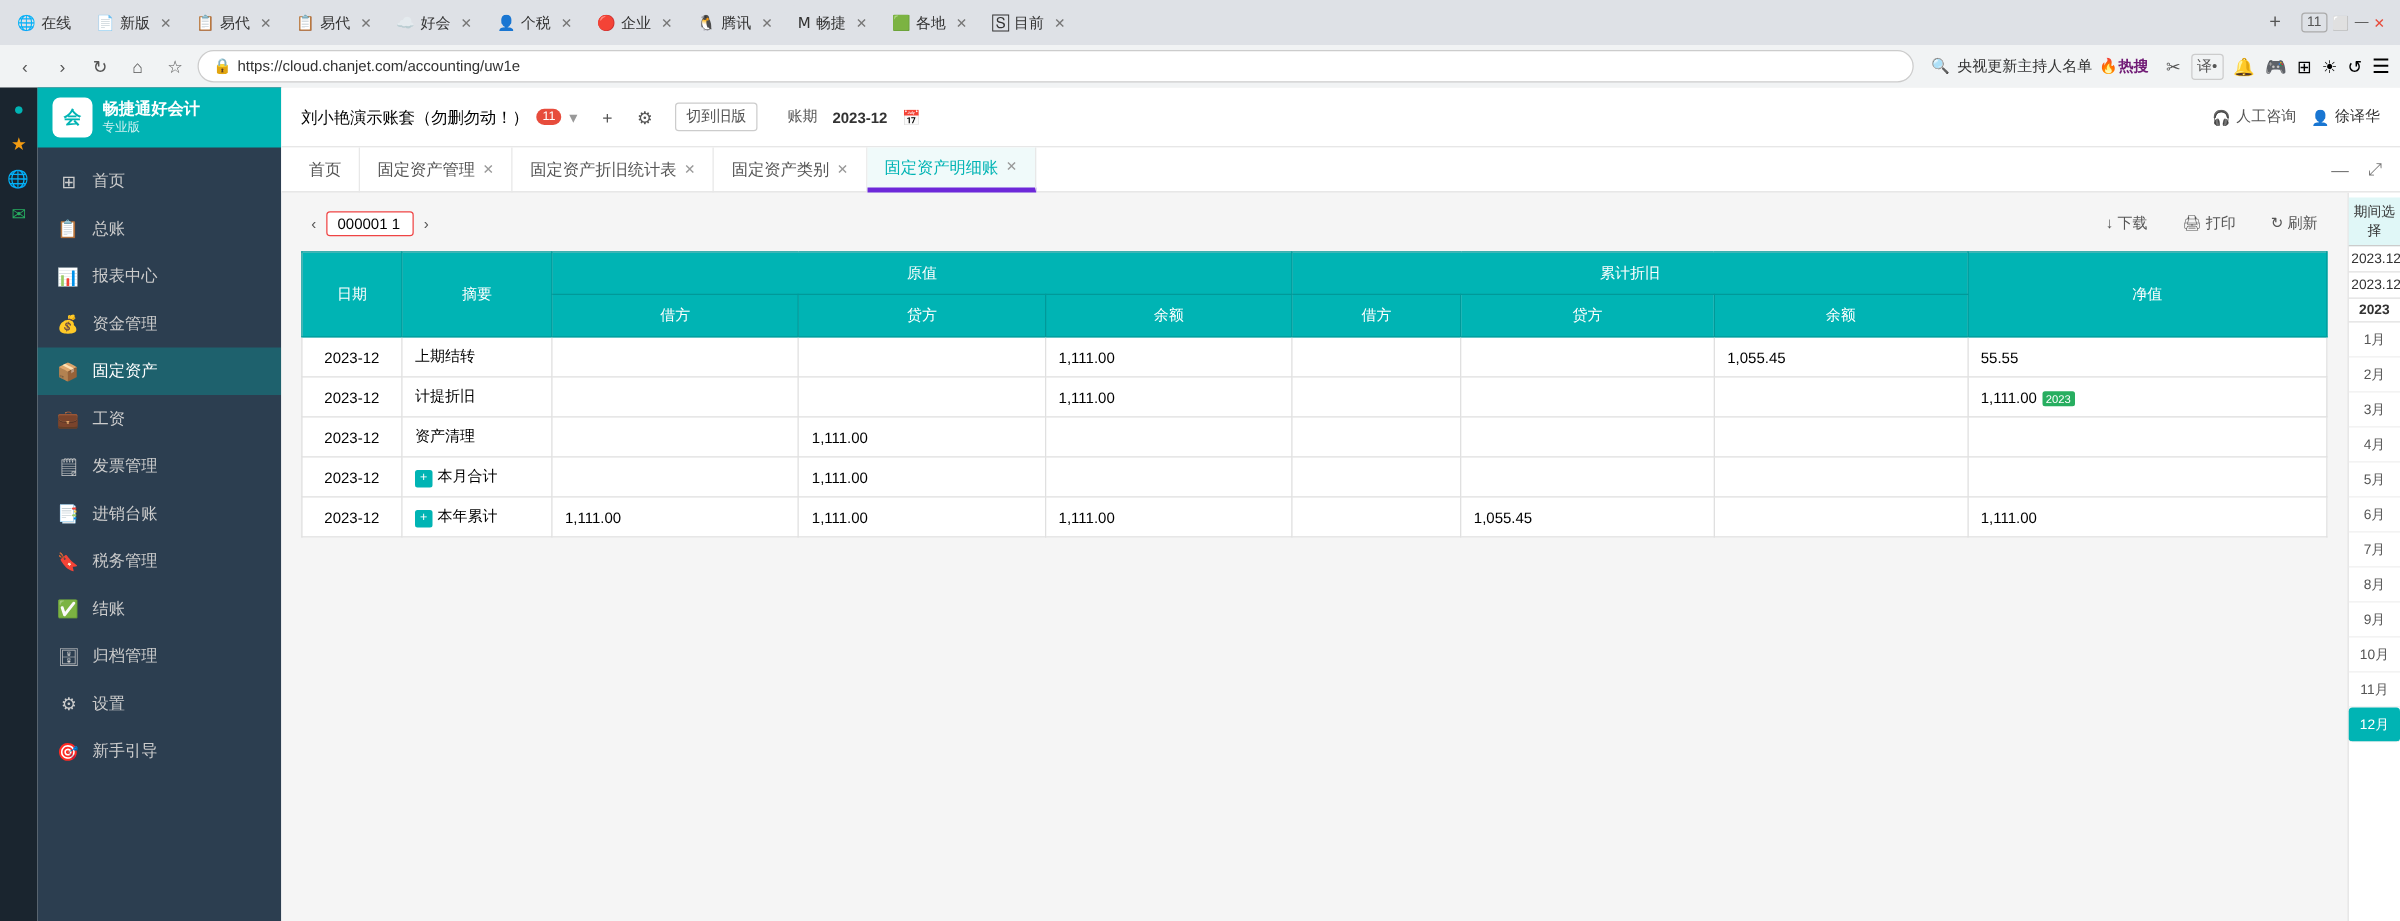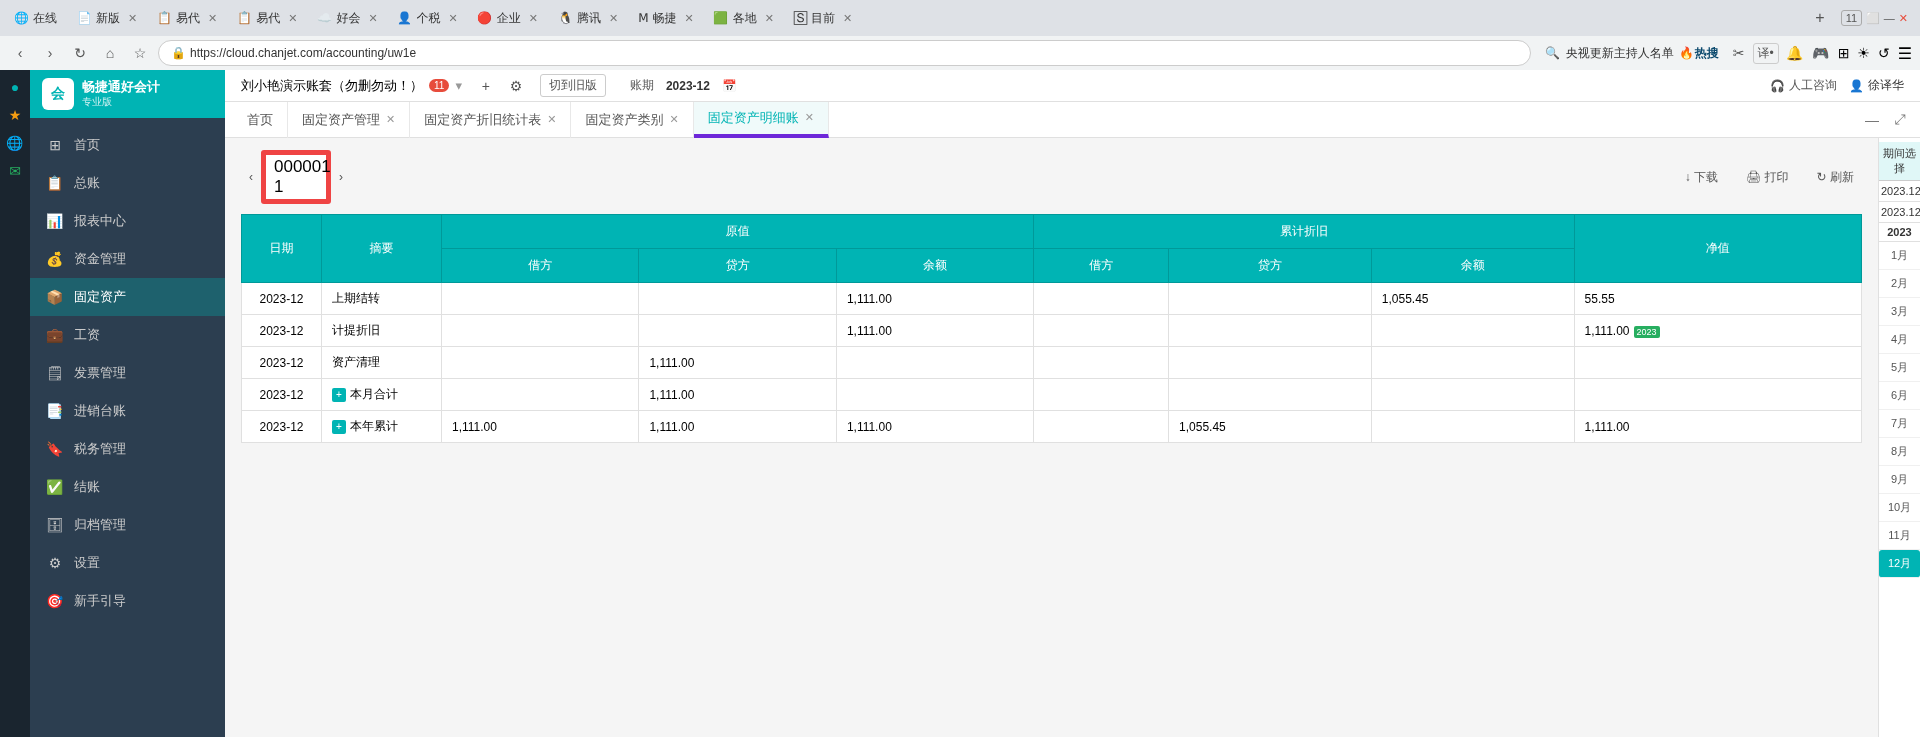--- a/index.html
+++ b/index.html
@@ -8,41 +8,41 @@
     
     .browser-chrome { background: #dee1e6; height: 70px; }
     .tab-bar { display: flex; align-items: center; height: 36px; background: #dee1e6; padding: 0 4px; gap: 0; }
     .browser-tab { display: flex; align-items: center; height: 28px; padding: 0 10px; border-radius: 8px 8px 0 0; font-size: 12px; gap: 4px; max-width: 140px; cursor: pointer; background: #dee1e6; color: #333; }
     .browser-tab .tab-close { margin-left: 4px; color: #777; font-size: 11px; }
     .tab-add { padding: 0 8px; font-size: 16px; color: #555; cursor: pointer; }
 
     .address-bar-row { display: flex; align-items: center; height: 34px; background: #f1f3f4; padding: 0 8px; gap: 6px; }
     .nav-btn { width: 24px; height: 24px; display: flex; align-items: center; justify-content: center; cursor: pointer; color: #555; font-size: 14px; border-radius: 50%; }
     .address-input { flex: 1; height: 26px; background: #fff; border: 1px solid #ccc; border-radius: 13px; padding: 0 12px; font-size: 12px; color: #333; display: flex; align-items: center; }
-    .hot-search { color: #0c4a6e; font-weight: bold; font-size: 12px; }
+    .hot-search { color: #701a75; font-weight: bold; font-size: 12px; }
 
     
     .app-container { display: flex; height: calc(737px - 70px); }
 
     
     .sidebar { width: 195px; background: #2c3e50; color: #fff; display: flex; flex-direction: column; min-height: 100%; }
     .sidebar-logo { background: #00b4b4; padding: 8px 12px; display: flex; align-items: center; gap: 8px; height: 48px; }
     .sidebar-logo-text { font-size: 13px; font-weight: bold; color: #fff; line-height: 1.2; }
     .sidebar-logo-sub { font-size: 10px; color: rgba(255,255,255,0.8); }
     .sidebar-logo-icon { width: 32px; height: 32px; background: #fff; border-radius: 6px; display: flex; align-items: center; justify-content: center; }
     .sidebar-nav { flex: 1; padding: 8px 0; }
     .sidebar-item { display: flex; align-items: center; gap: 10px; padding: 10px 16px; cursor: pointer; color: #ccc; font-size: 13px; }
     .sidebar-item.active { background: rgba(0,180,180,0.3); color: #fff; }
     .sidebar-item-icon { width: 18px; height: 18px; display: flex; align-items: center; justify-content: center; font-size: 14px; }
 
     
     .main-content { flex: 1; background: #f5f5f5; display: flex; flex-direction: column; overflow: hidden; }
 
     
-    .top-bar { background: #fff; height: 32px; display: flex; align-items: center; padding: 0 16px; border-bottom: 1px solid #e0e0e0; gap: 12px; }
+    .top-bar { background: #fff; height: 48px; display: flex; align-items: center; padding: 0 16px; border-bottom: 1px solid #e0e0e0; gap: 12px; }
     .company-selector { display: flex; align-items: center; gap: 6px; cursor: pointer; font-size: 13px; }
     .badge { background: #e74c3c; color: #fff; border-radius: 10px; padding: 1px 5px; font-size: 10px; }
     .switch-btn { border: 1px solid #ccc; border-radius: 3px; padding: 2px 8px; font-size: 12px; cursor: pointer; color: #555; }
     .top-bar-right { margin-left: auto; display: flex; align-items: center; gap: 12px; }
     .help-btn { display: flex; align-items: center; gap: 4px; color: #555; font-size: 12px; cursor: pointer; }
     .user-btn { display: flex; align-items: center; gap: 4px; color: #333; font-size: 12px; cursor: pointer; }
 
     
     .page-tabs { background: #fff; display: flex; align-items: center; height: 36px; border-bottom: 1px solid #e0e0e0; padding: 0 8px; gap: 0; }
     .page-tab { padding: 0 14px; height: 36px; display: flex; align-items: center; font-size: 13px; color: #555; cursor: pointer; border-right: 1px solid #e8e8e8; gap: 6px; }
@@ -309,21 +309,21 @@
   <div class="tab-action-btn">—</div>
   <div class="tab-action-btn">⤢</div>
 </div>
       </div>
 
     <div class="content-area">
       <div class="main-panel">
 
         <div class="nav-row">
           <div class="page-nav-btn">‹</div>
-          <div class="page-input" style="display:inline-flex;align-items:center;background:#fff;border:5px solid #ef4444;padding:2px 8px;border-radius:3px;font-size:17px;">000001  1</div>
+          <div class="page-input" style="display:inline-flex;align-items:center;background:#fff;border:1px solid #ef4444;padding:2px 8px;border-radius:3px;font-size:12px;">000001  1</div>
           <div class="page-nav-btn">›</div>
           <div class="toolbar-buttons">
             <div class="action-btn">↓ 下载</div>
             <div class="action-btn">🖨 打印</div>
             <div class="action-btn">↻ 刷新</div>
           </div>
         </div>
 
         <table class="data-table">
           <thead>

